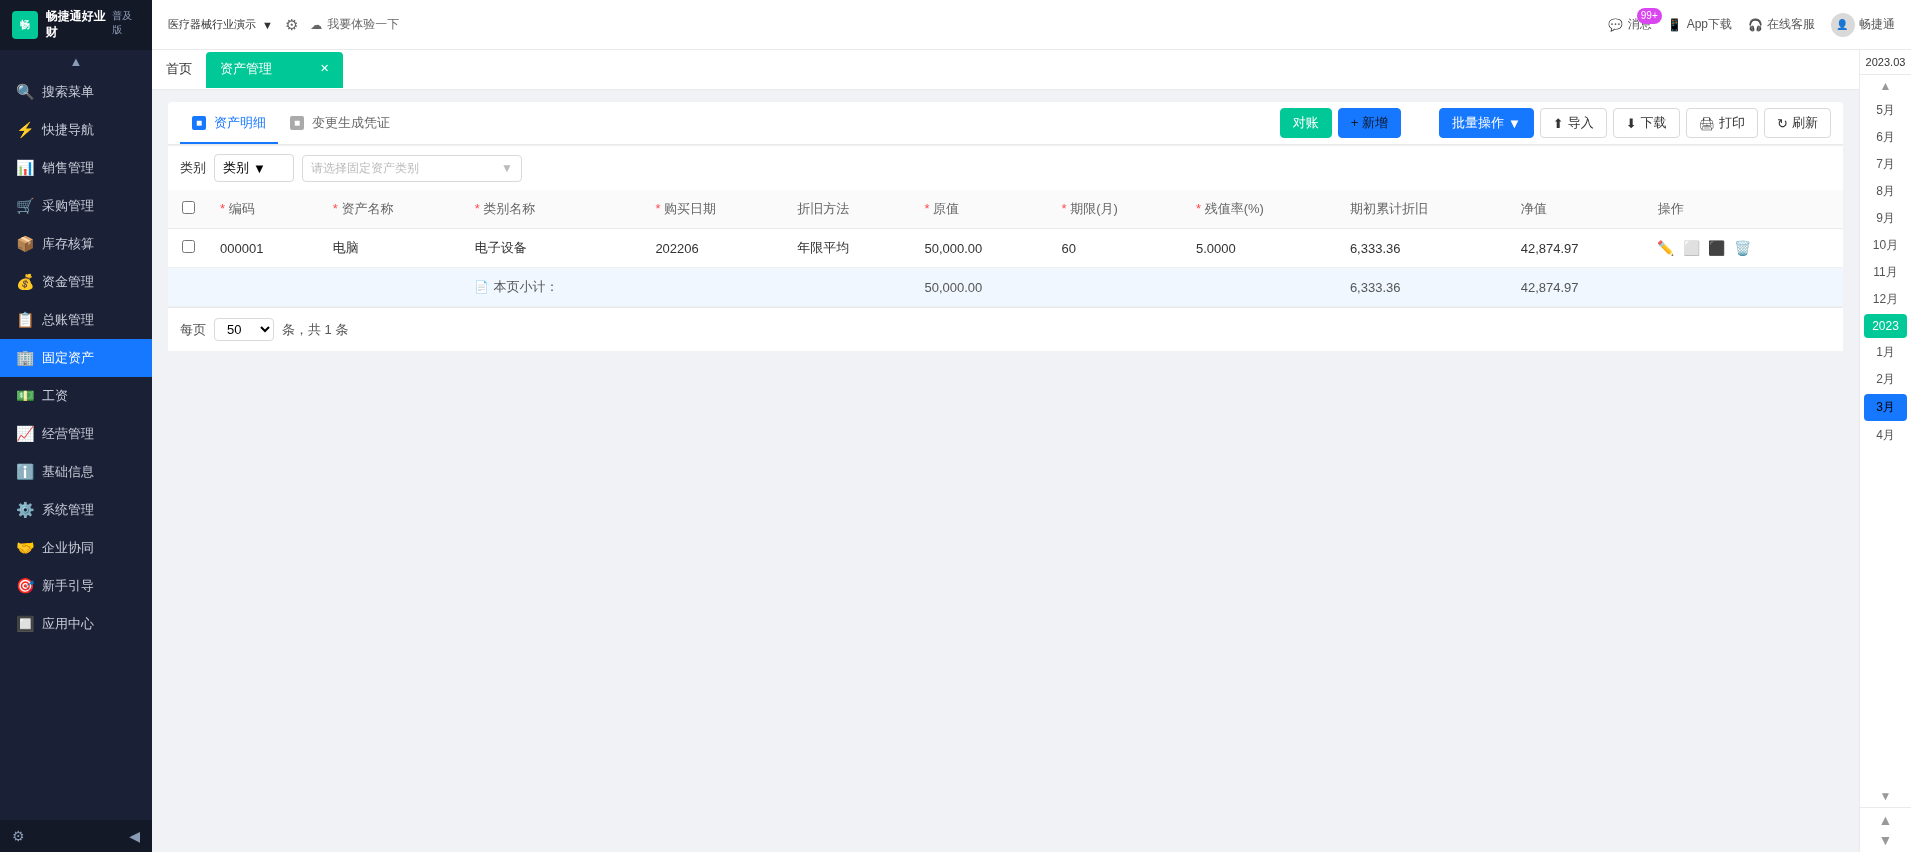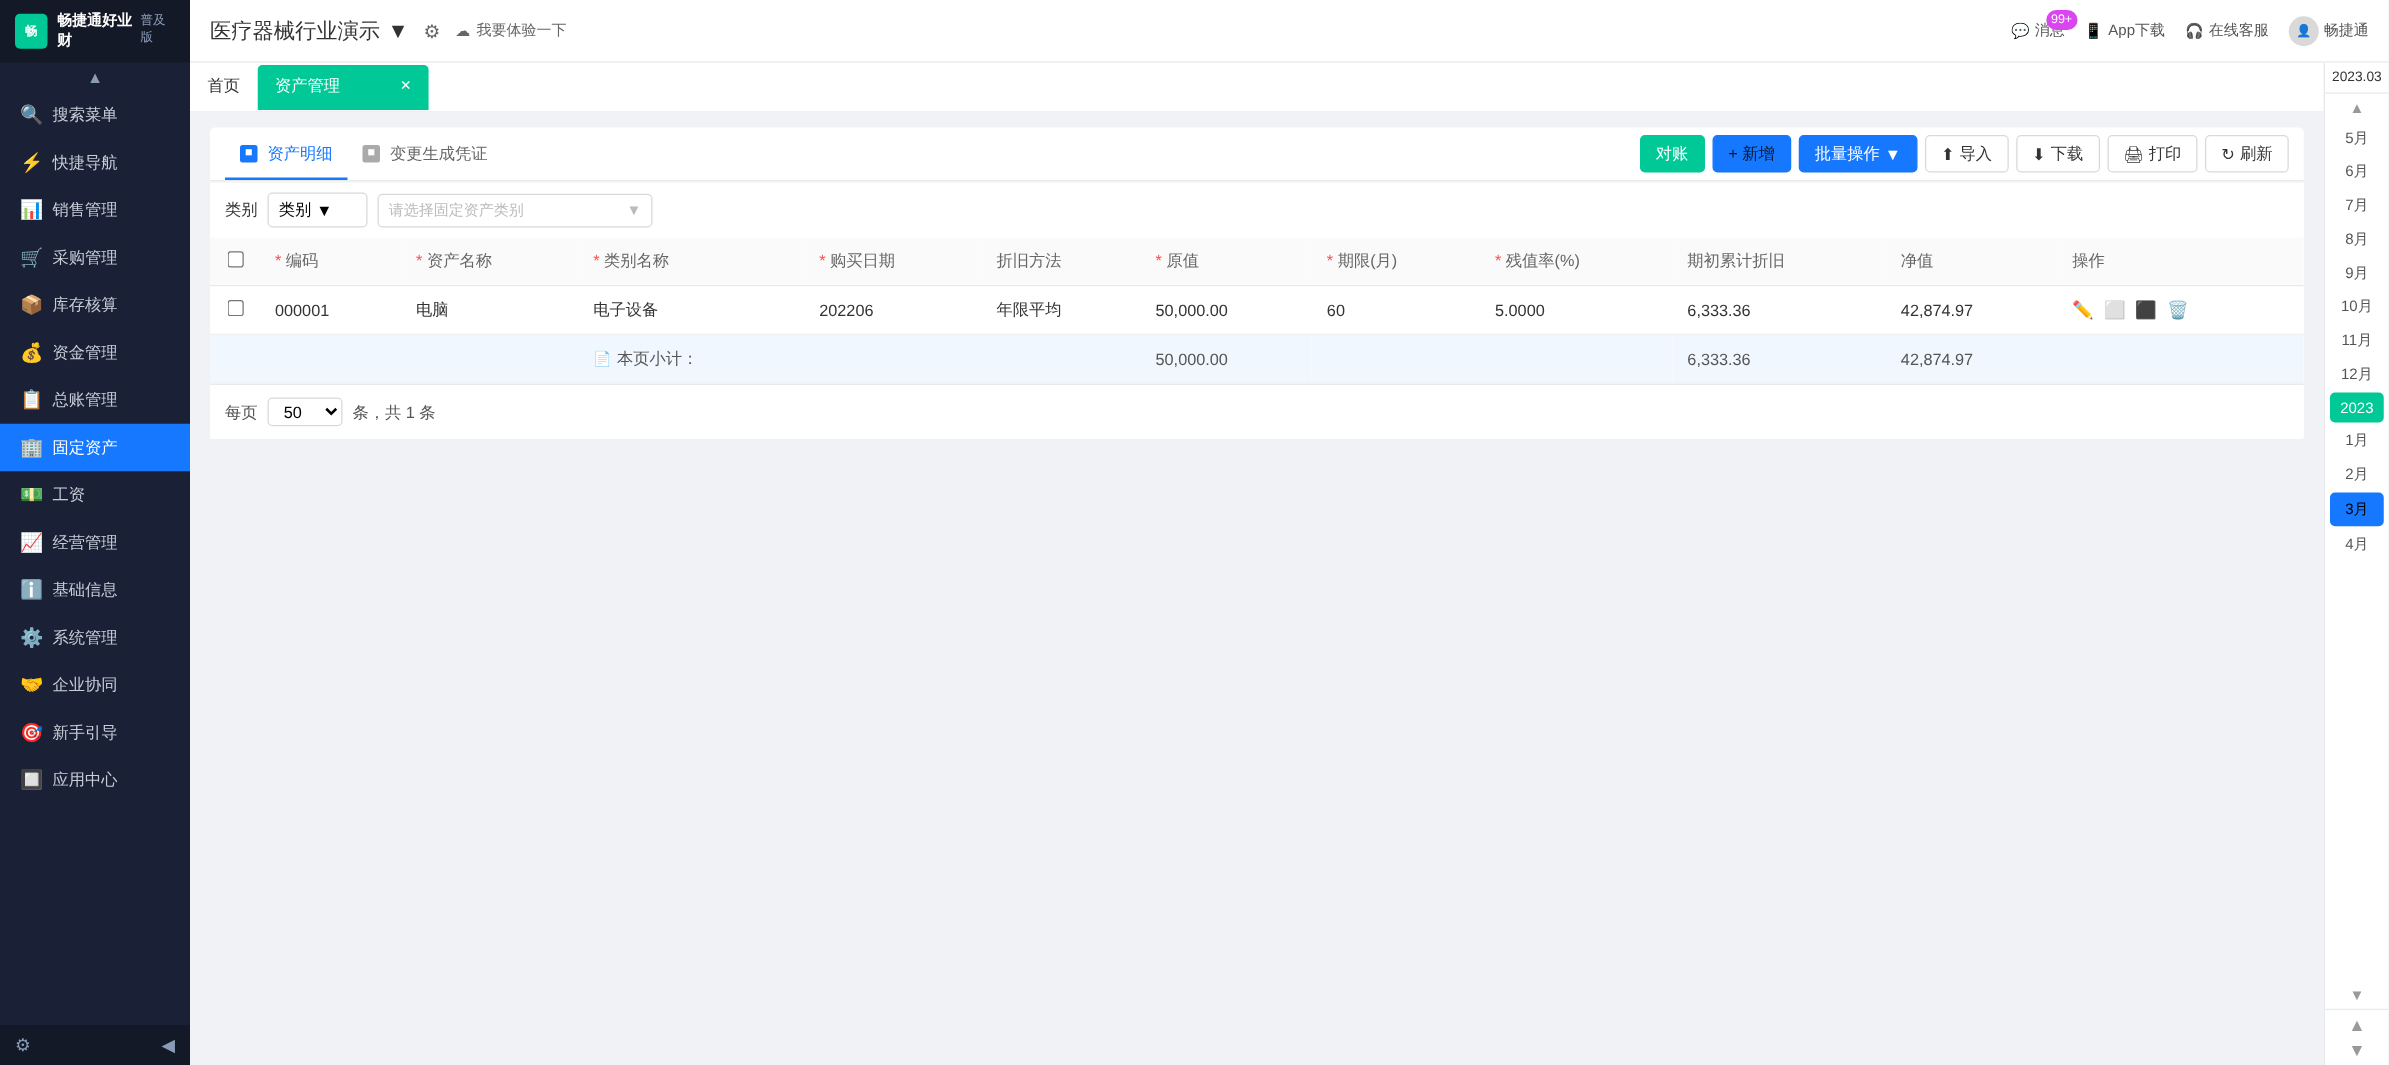--- a/index.html
+++ b/index.html
@@ -72,21 +72,21 @@
       background: #ffffff;
       border-bottom: 1px solid #e8eaec;
       display: flex;
       align-items: center;
       padding: 0 16px;
       gap: 12px;
       flex-shrink: 0;
     }
     .topbar-company {
       display: flex; align-items: center; gap: 6px;
-      font-size: 17px; color: #333;
+      font-size: 11px; color: #333;
       cursor: pointer;
       text-align: center;
     }
     .topbar-company-name { font-weight: 500; }
     .topbar-settings-icon { color: #666; font-size: 15px; cursor: pointer; }
     .topbar-experience {
       display: flex; align-items: center; gap: 5px;
       color: #666; font-size: 12px; cursor: pointer;
     }
     .topbar-right {
@@ -182,21 +182,21 @@
       border: 1px solid #d9d9d9;
       background: #ffffff;
       color: #333;
       font-size: 13px;
       cursor: pointer;
     }
     .btn-primary { background: #1677ff; border-color: #1677ff; color: #0f172a; }
     .btn-success { background: #00c896; border-color: #00c896; color: #ffffff; }
     .btn-batch {
       background: #1677ff; border-color: #1677ff; color: #ffffff;
-      display: flex; align-items: center;
+      display: flex; align-items: center; margin-left: 32px;
     }
 
     
     .filter-bar {
       display: flex;
       align-items: center;
       gap: 8px;
       padding: 8px 12px;
       background: #ffffff;
       border-top: 1px solid #f0f0f0;

